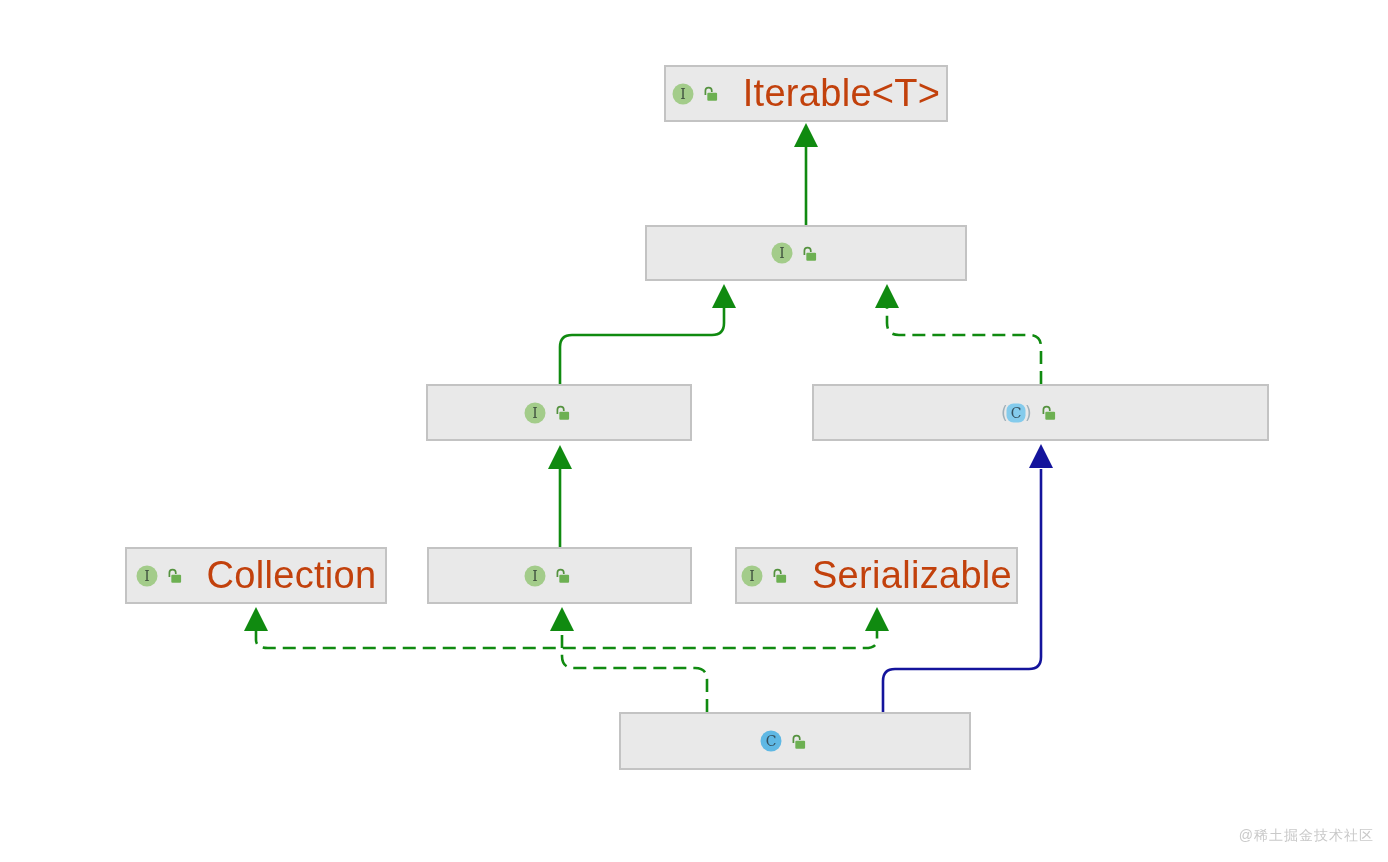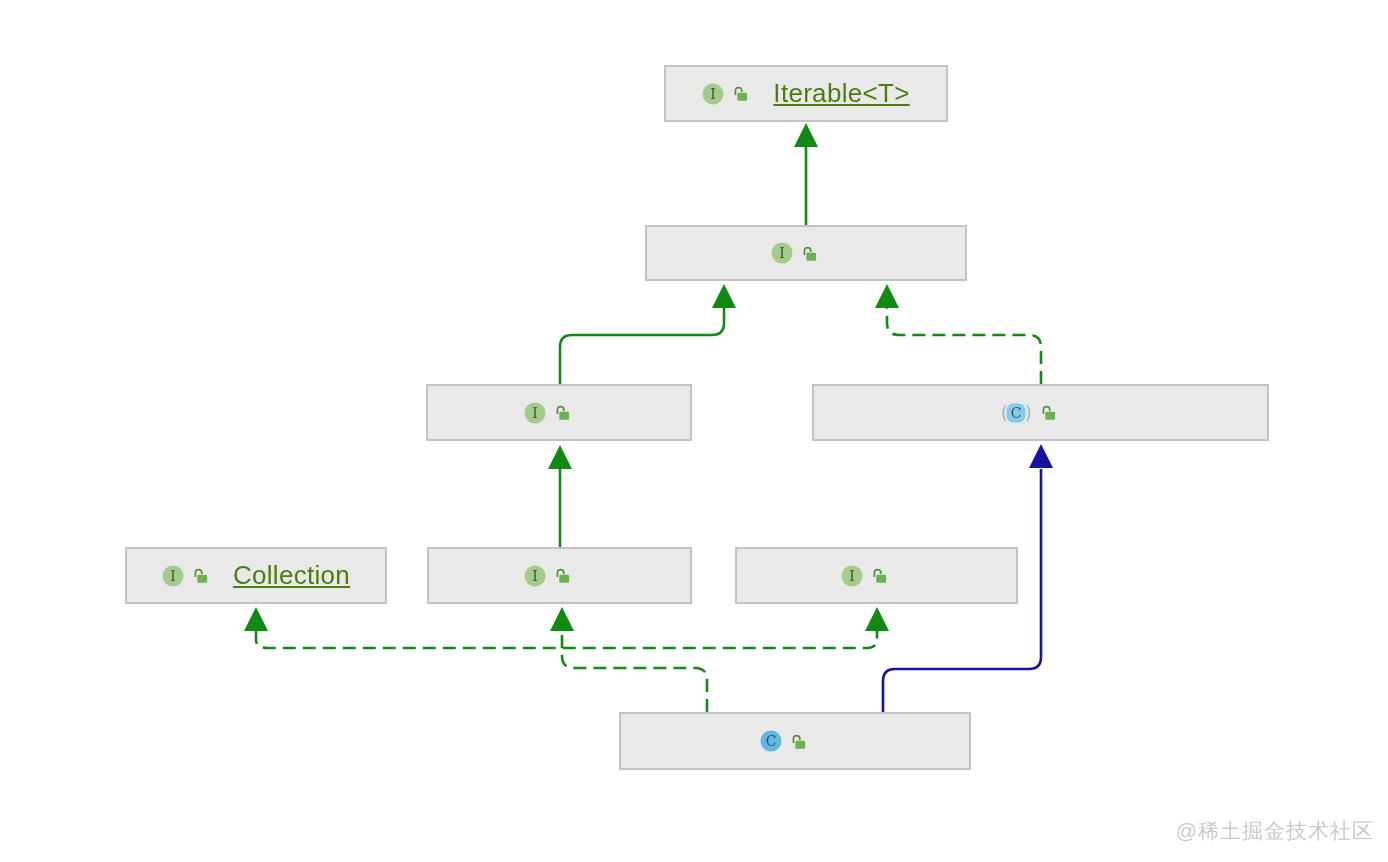--- a/index.html
+++ b/index.html
@@ -7,36 +7,36 @@
        font-family:"Liberation Sans", sans-serif;}
   #canvas{position:absolute;inset:0;width:1388px;height:862px;}
   svg.edges{position:absolute;left:0;top:0;width:1388px;height:862px;pointer-events:none;}
   svg.edges path{fill:none;stroke-width:2.6px;}
   svg.edges path.dashed{stroke-dasharray:13 7;}
 
   .node{position:absolute;box-sizing:border-box;background:#e9e9e9;
         border:2px solid #c3c3c3;display:flex;align-items:center;
         justify-content:center;cursor:default;}
   .node .icons{display:flex;align-items:center;gap:8px;margin-right:24px;}
-  .node .label{font-size:26px;color:#4d7c0f;letter-spacing:.3px;white-space:nowrap;text-decoration:underline;}
+  .node .label{font-size:38px;color:#c2410c;letter-spacing:.3px;white-space:nowrap;}
 
   #n-iterable      {left:664px;top:65px;  width:284px;height:57px;}
   #n-collection    {left:645px;top:225px; width:322px;height:56px;}
   #n-queue         {left:426px;top:384px; width:266px;height:57px;}
   #n-abstract      {left:812px;top:384px; width:457px;height:57px;}
   #n-cloneable     {left:125px;top:547px; width:262px;height:57px;}
   #n-deque         {left:427px;top:547px; width:265px;height:57px;}
   #n-serializable  {left:735px;top:547px; width:283px;height:57px;}
   #n-arraydeque    {left:619px;top:712px; width:352px;height:58px;}
 
   .if-letter{font-family:"DejaVu Serif", serif;font-size:14px;fill:#3d4f3d;}
   .cl-letter{font-family:"DejaVu Serif", serif;font-size:14px;fill:#35505e;}
   .paren{font-family:"DejaVu Sans", sans-serif;font-size:17px;fill:#9fb0ba;}
 
-  #watermark{position:absolute;right:14px;bottom:17px;font-size:21px;
+  #watermark{position:absolute;right:14px;bottom:17px;font-size:14px;
              color:#c9c9c9;letter-spacing:1px;}
 </style>
 </head>
 <body>
 
 <div id="canvas">
 
   <svg class="edges">
 
     <g>
@@ -160,20 +160,21 @@
     <span class="icons">
       <svg width="22" height="22">
         <circle cx="11" cy="11" r="10.5" fill="#a3cc8a"></circle>
         <text x="11" y="16" text-anchor="middle" class="if-letter">I</text>
       </svg>
       <svg width="17" height="17" viewBox="0 0 16 16">
         <path d="M3.2,9.5 L3.2,5.4 A3,3 0 0 1 9.2,5.4 L9.2,6.6" stroke="#54923e" stroke-width="1.6" fill="none"></path>
         <rect x="5" y="7.2" width="9.2" height="7.6" rx="1" fill="#6db052"></rect>
       </svg>
     </span>
+    <span class="label">Serializable</span>
   </div>
 
   <div class="node" id="n-arraydeque">
     <span class="icons">
       <svg width="22" height="22">
         <circle cx="11" cy="11" r="10.5" fill="#5fb8e4"></circle>
         <text x="11" y="16" text-anchor="middle" class="cl-letter">C</text>
       </svg>
       <svg width="17" height="17" viewBox="0 0 16 16">
         <path d="M3.2,9.5 L3.2,5.4 A3,3 0 0 1 9.2,5.4 L9.2,6.6" stroke="#54923e" stroke-width="1.6" fill="none"></path>

